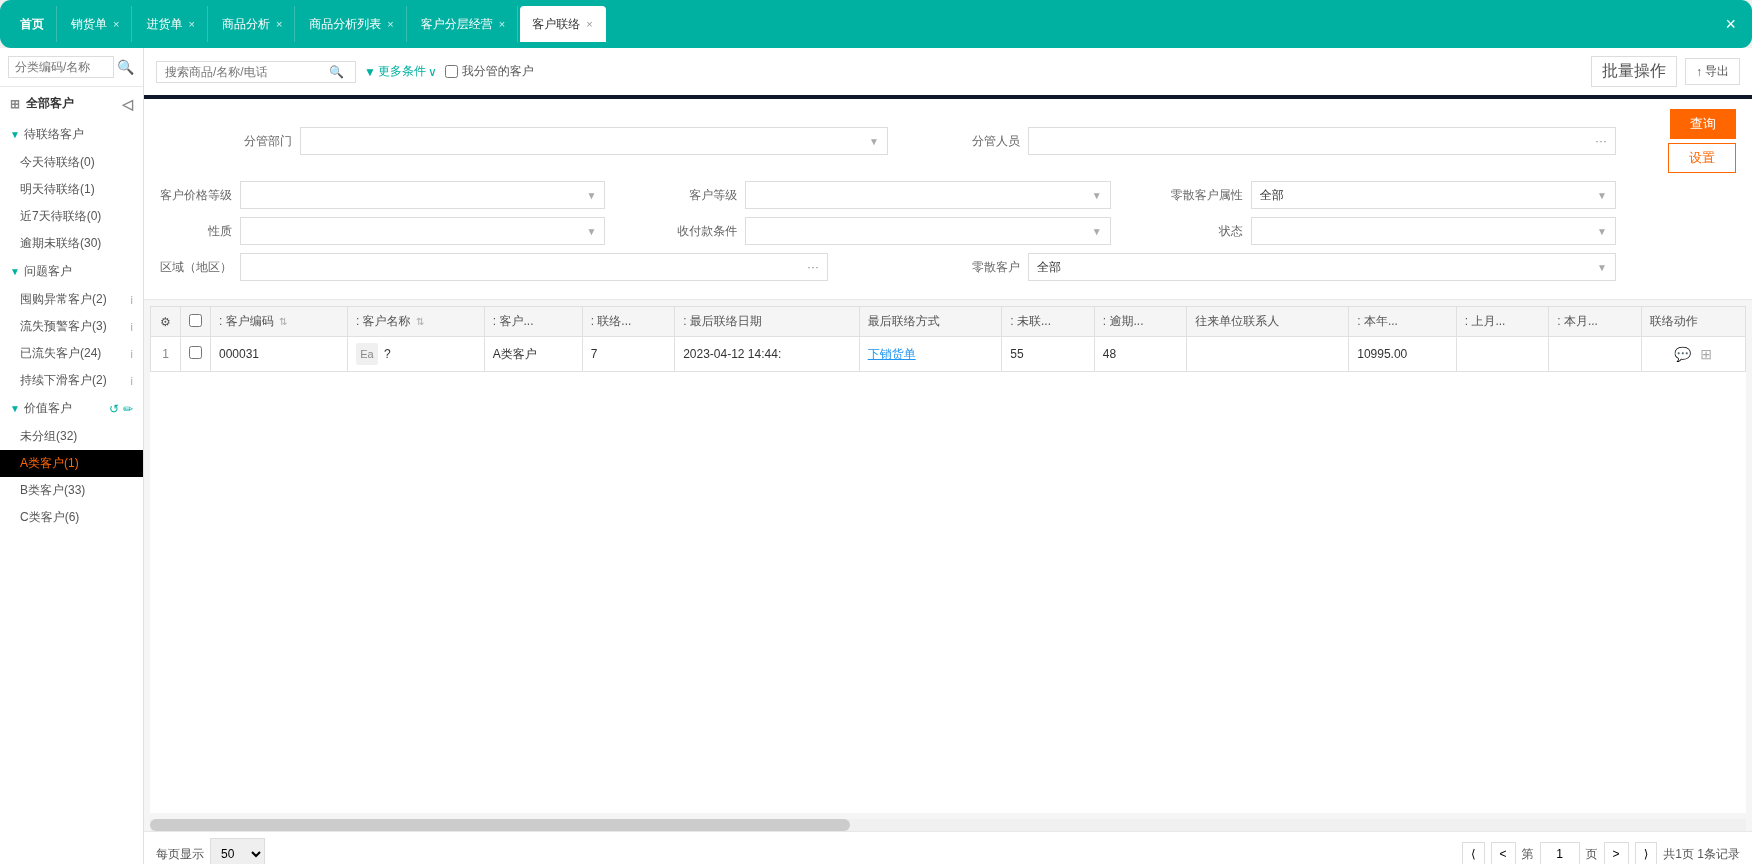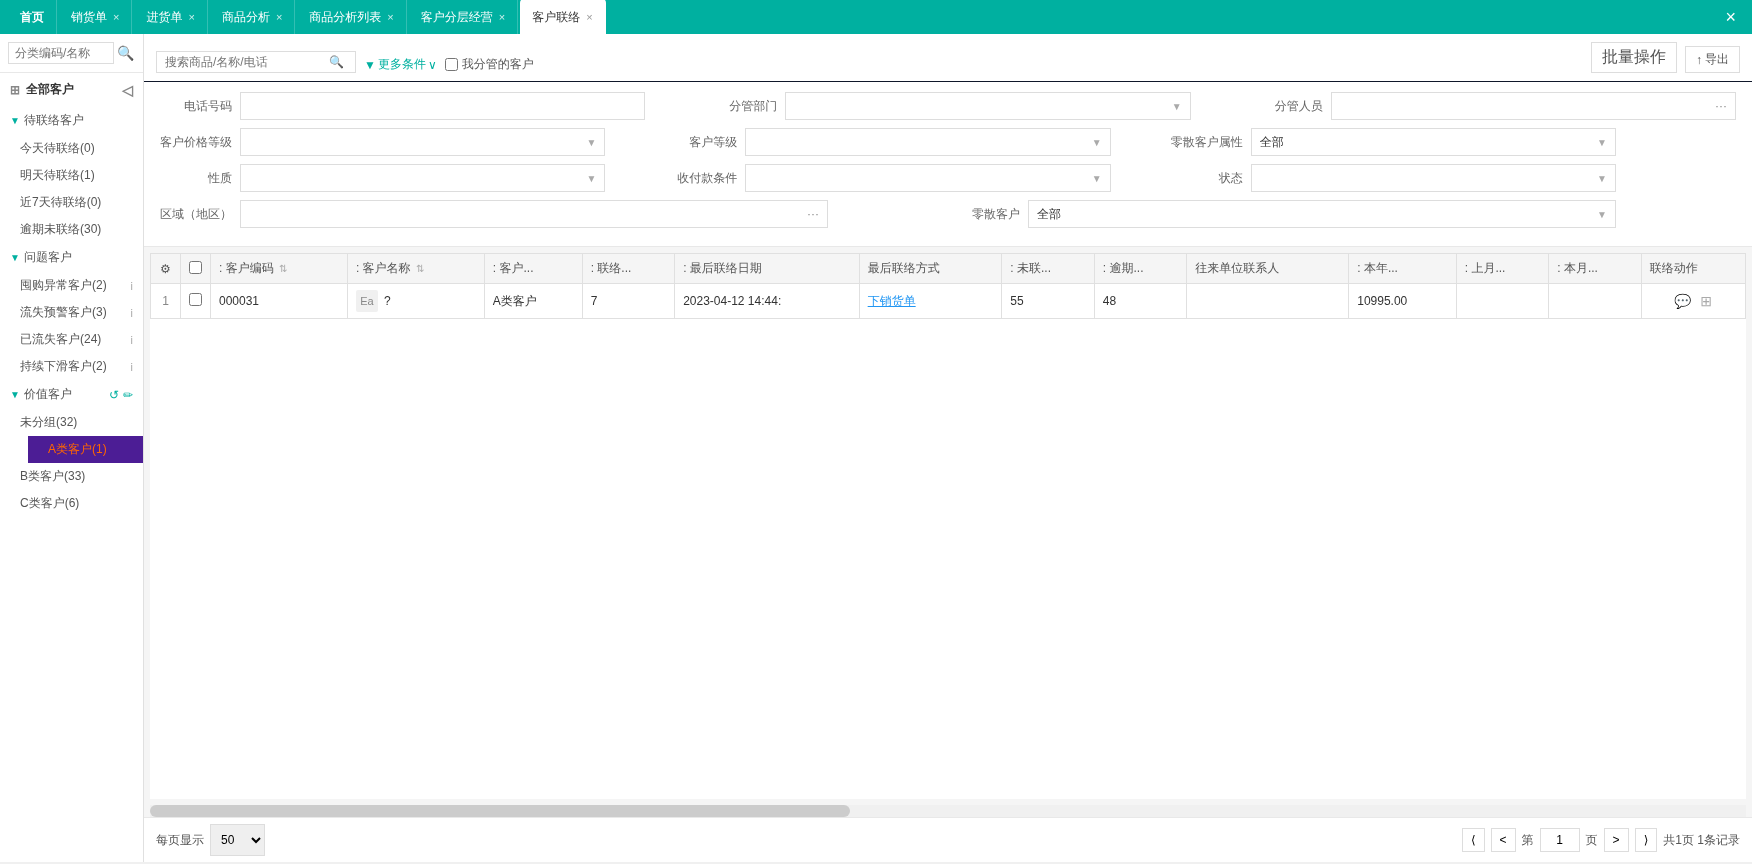--- a/index.html
+++ b/index.html
@@ -1,25 +1,26 @@
 <!DOCTYPE html>
 <html><head>
   <meta charset="utf-8">
   <style>
     * { box-sizing: border-box; margin: 0; padding: 0; font-family: 'Microsoft YaHei', Arial, sans-serif; font-size: 12px; }
     body { background: #f0f0f0; width: 1752px; height: 864px; overflow: hidden; }
 
     
     .top-nav {
       background: #00b0a0;
-      height: 34px;
+      height: 48px;
       display: flex;
       align-items: center;
       padding: 0 8px;
       gap: 2px;
+      border-radius: 11px;
     }
     .nav-tab {
       background: #00b0a0;
       color: #fff;
       padding: 0 12px;
       height: 36px;
       display: flex;
       align-items: center;
       gap: 6px;
       cursor: pointer;
@@ -102,41 +103,41 @@
     .sidebar-section-title .section-actions span { color: #00b0a0; cursor: pointer; font-size: 12px; }
 
     .sidebar-item {
       padding: 5px 10px 5px 20px;
       color: #555;
       cursor: pointer;
       display: flex;
       align-items: center;
       gap: 4px;
     }
-    .sidebar-item.active { background: #4c1d95; color: #ff6600; margin-left: 28px; }
+    .sidebar-item.active { background: #000000; color: #ff6600; }
     .sidebar-item .item-label { flex: 1; }
     .sidebar-item .item-icon { color: #aaa; font-size: 11px; }
 
     
     .content-area {
       flex: 1;
       display: flex;
       flex-direction: column;
       background: #f5f5f5;
       overflow: hidden;
     }
 
     
     .filter-bar {
       background: #fff;
       padding: 8px 12px;
       display: flex;
-      align-items: flex-end;
+      align-items: center;
       gap: 8px;
-      border-bottom: 1px solid #0f172a;
+      border-bottom: 4px solid #0f172a;
     }
     .filter-search {
       display: flex;
       align-items: center;
       border: 1px solid #ddd;
       padding: 3px 8px;
       gap: 4px;
       width: 200px;
     }
     .filter-search input { border: none; outline: none; font-size: 12px; color: #999; width: 160px; }
@@ -482,39 +483,39 @@
       <button class="batch-op-btn">批量操作</button>
       <button class="export-btn">
         <span>↑</span>
         <span>导出</span>
       </button>
     </div>
 
     <div class="advanced-filter">
 
       <div class="filter-row">
-        <div class="filter-field">
-          <span class="filter-label">电话号码</span>
-          <input class="filter-input" type="text" style="">
-        </div>
         <div style="width:60px"></div>
         <div class="filter-field">
           <span class="filter-label">分管部门</span>
           <div class="filter-select">
             <span></span>
             <span class="select-arrow">▼</span>
           </div>
         </div>
         <div style="width:60px"></div>
         <div class="filter-field">
           <span class="filter-label">分管人员</span>
           <div class="filter-select">
             <span></span>
             <span class="filter-select-dots">···</span>
           </div>
+        </div>
+        <div class="btn-group">
+          <button class="query-btn">查询</button>
+          <button class="setting-btn">设置</button>
         </div>
       </div>
 
       <div class="filter-row">
         <div class="filter-field">
           <span class="filter-label">客户价格等级</span>
           <div class="filter-select">
             <span></span>
             <span class="select-arrow">▼</span>
           </div>

